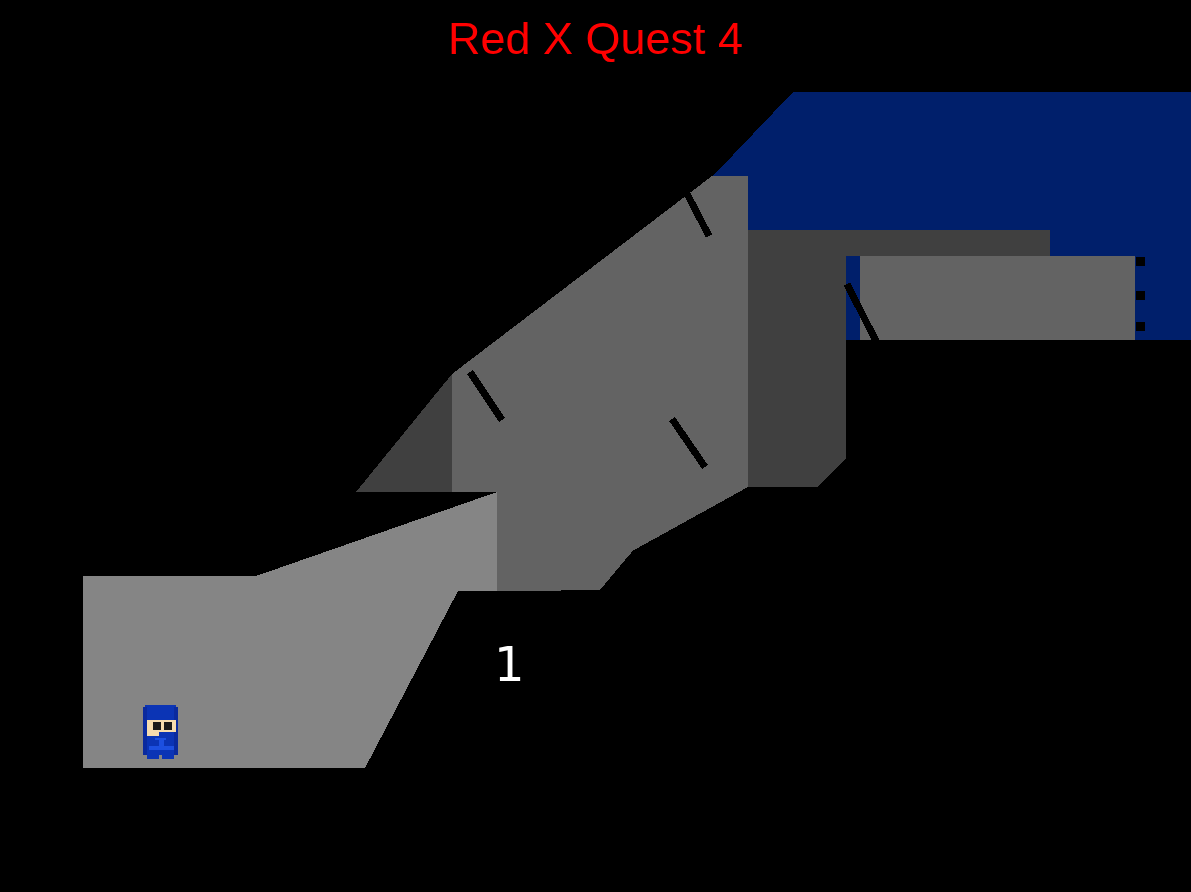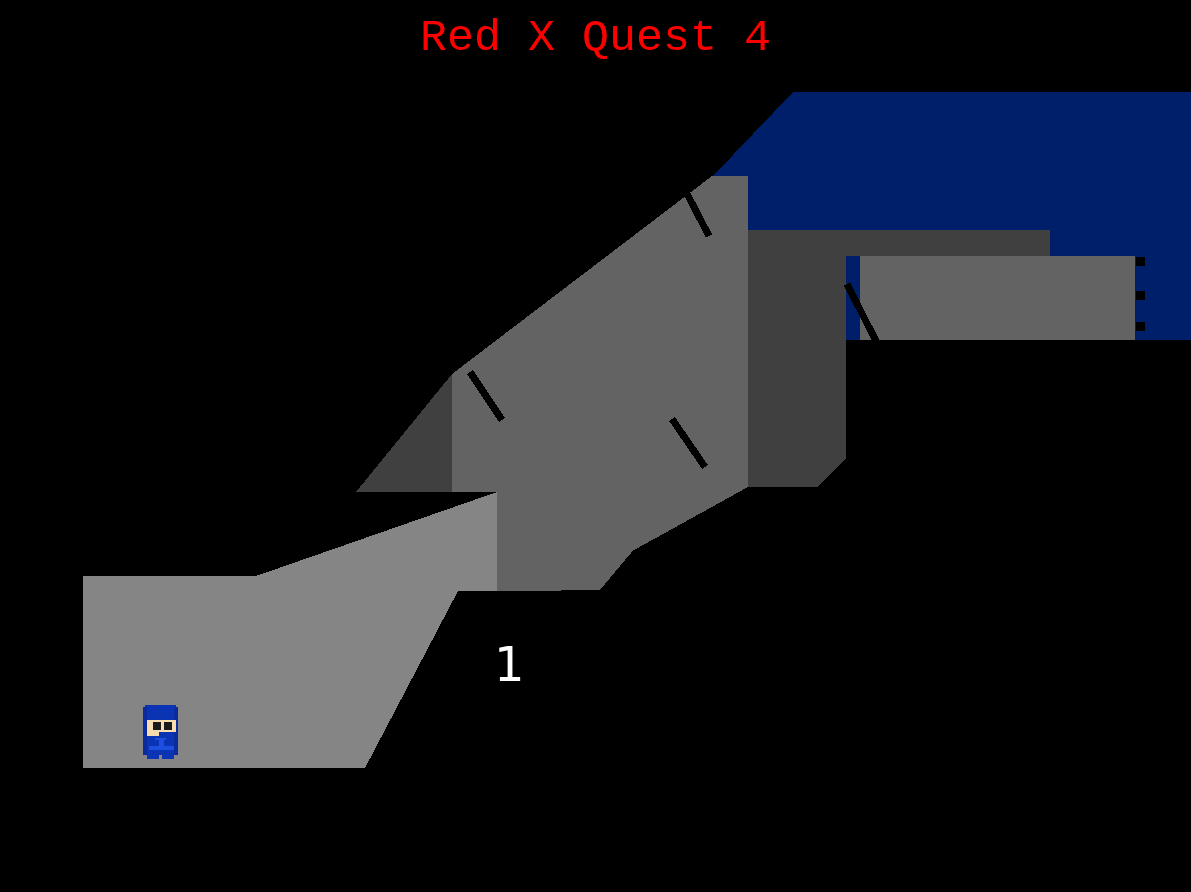--- a/index.html
+++ b/index.html
@@ -24,21 +24,21 @@
     display: block;
   }
   .title-text {
     position: absolute;
     left: 0;
     top: 16px;
     width: 1191px;
     text-align: center;
     color: #ff0000;
     font-size: 45px;
-    font-family: Liberation Mono, monospace;
+    font-family: Liberation Sans, sans-serif;
     letter-spacing: 0px;
     line-height: 1;
     user-select: none;
   }
   .marker-label {
     position: absolute;
     color: #ffffff;
     font-size: 48px;
     font-family: "DejaVu Sans", sans-serif;
     line-height: 1;

